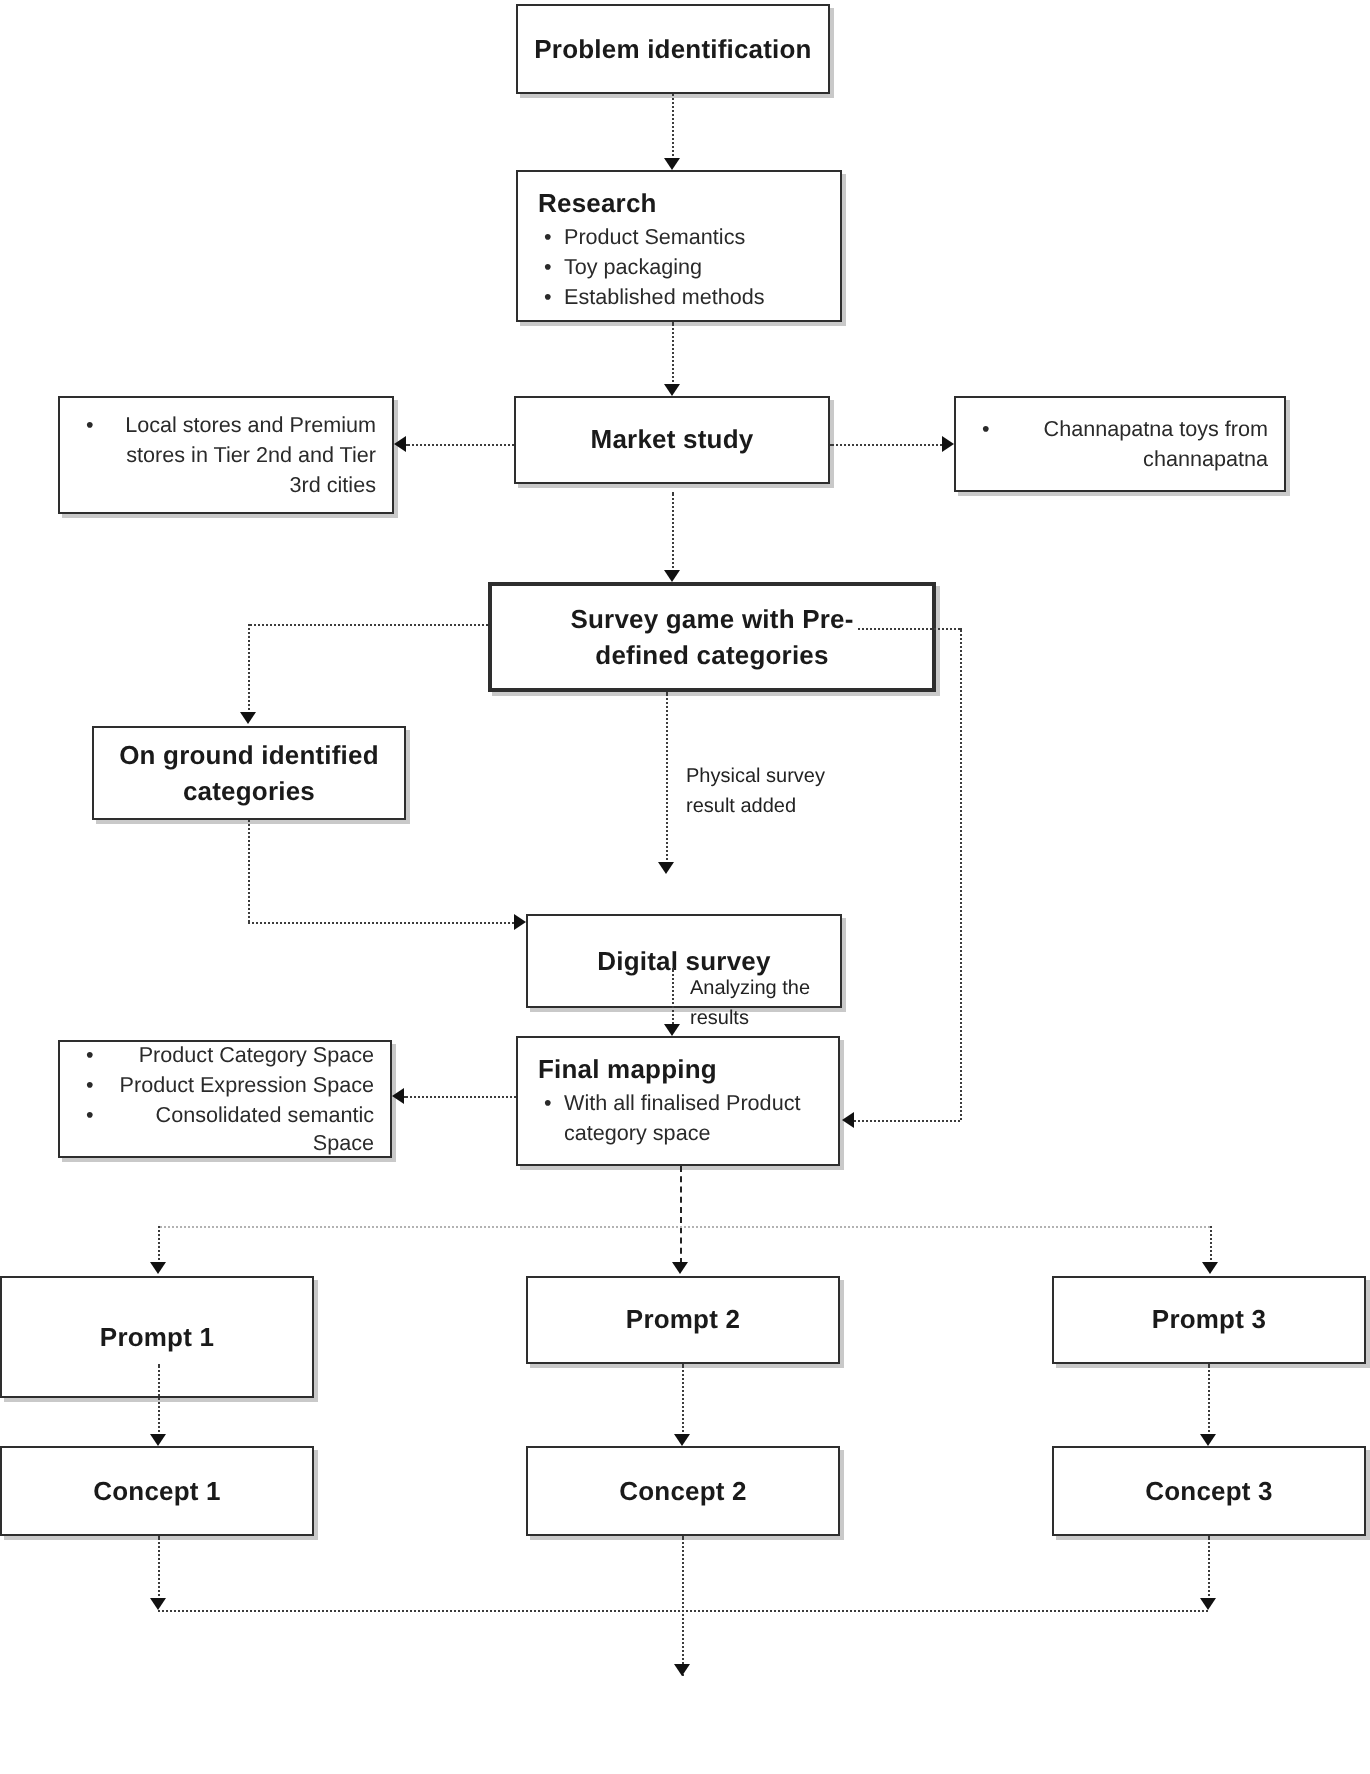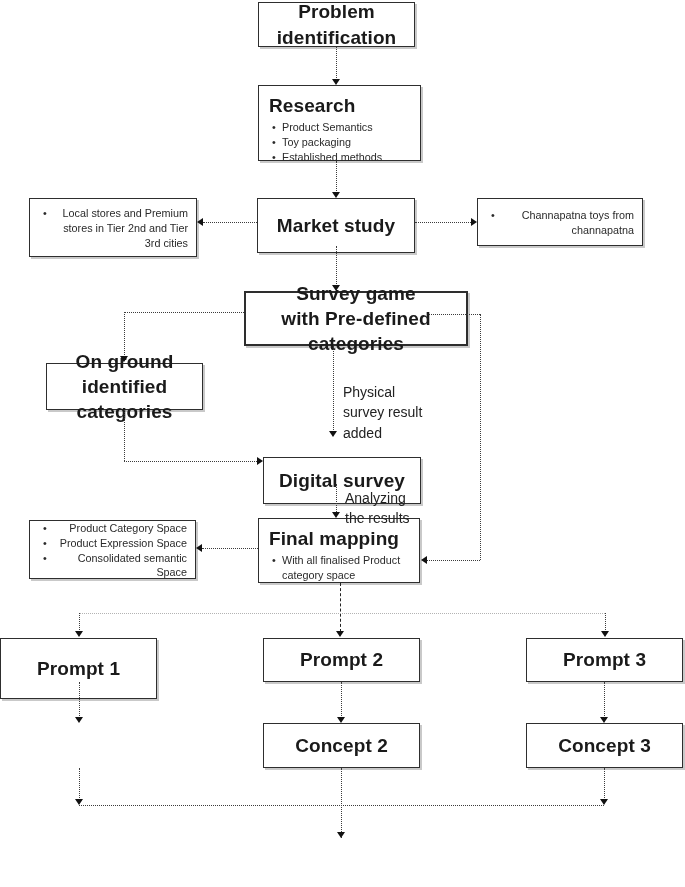--- a/index.html
+++ b/index.html
@@ -8,36 +8,36 @@
     font-family:"Liberation Sans","DejaVu Sans",sans-serif;color:#1a1a1a;overflow:hidden;
   }
   .box{
     position:absolute;background:#ffffff;border:1px solid #2e2e2e;
     box-shadow:2px 2px 0 #c9c9c9;box-sizing:border-box;
   }
   .box.thick{border-width:2px;}
   .center{display:flex;align-items:center;justify-content:center;text-align:center;}
   .pad{padding:7px 10px 6px 10px;}
   .vcenter{display:flex;flex-direction:column;justify-content:center;padding:4px 8px 4px 10px;text-align:right;}
-  .title{font-weight:700;font-size:19px;line-height:1.32;letter-spacing:.1px;}
+  .title{font-weight:700;font-size:13px;line-height:1.32;letter-spacing:.1px;}
   ul.bullets{margin:2px 0 0 0;padding:0;list-style:none;}
   ul.bullets li{
     position:relative;padding-left:13px;font-size:10.8px;line-height:1.38;color:#2a2a2a;
   }
   ul.bullets li::before{content:"\2022";position:absolute;left:3px;top:0;color:#2a2a2a;}
   .small-bullets li{font-size:10.4px;}
   .vdot{position:absolute;width:0;border-left:1px dotted #3c3c3c;}
   .hdot{position:absolute;height:0;border-top:1px dotted #3c3c3c;}
   .vdash{border-left-style:dashed;border-left-color:#222;}
   .light{border-top-color:#b3b3b3;}
   .arr{position:absolute;width:0;height:0;}
   .arr.down{border-left:4px solid transparent;border-right:4px solid transparent;border-top:6px solid #111;}
   .arr.left{border-top:4px solid transparent;border-bottom:4px solid transparent;border-right:6px solid #111;}
   .arr.right{border-top:4px solid transparent;border-bottom:4px solid transparent;border-left:6px solid #111;}
-  .edge-label{position:absolute;font-size:14px;line-height:1.45;color:#222;}
+  .edge-label{position:absolute;font-size:10px;line-height:1.45;color:#222;}
 </style>
 </head>
 <body>
 
 <div id="canvas">
 
   <div class="box center" style="left:258px;top:2px;width:157px;height:45px">
     <div class="title">Problem identification</div>
   </div>
 
@@ -49,21 +49,21 @@
       <li>Established methods</li>
     </ul>
   </div>
 
   <div class="box vcenter" style="left:29px;top:198px;width:168px;height:59px">
     <ul class="bullets small-bullets">
       <li>Local stores and Premium stores in Tier 2nd and Tier 3rd cities</li>
     </ul>
   </div>
 
-  <div class="box center" style="left:257px;top:198px;width:158px;height:55px">
+  <div class="box center" style="left:257px;top:198px;width:158px;height:44px">
     <div class="title">Market study</div>
   </div>
 
   <div class="box vcenter" style="left:477px;top:198px;width:166px;height:48px">
     <ul class="bullets small-bullets">
       <li>Channapatna toys from channapatna</li>
     </ul>
   </div>
 
   <div class="box thick center" style="left:244px;top:291px;width:224px;height:55px">
@@ -96,20 +96,23 @@
   <div class="box center" style="left:0px;top:638px;width:157px;height:61px">
     <div class="title">Prompt 1</div>
   </div>
   <div class="box center" style="left:263px;top:638px;width:157px;height:44px">
     <div class="title">Prompt 2</div>
   </div>
   <div class="box center" style="left:526px;top:638px;width:157px;height:44px">
     <div class="title">Prompt 3</div>
   </div>
 
+  <div class="box center" style="left:0px;top:723px;width:157px;height:45px">
+    <div class="title">Concept 1</div>
+  </div>
   <div class="box center" style="left:263px;top:723px;width:157px;height:45px">
     <div class="title">Concept 2</div>
   </div>
   <div class="box center" style="left:526px;top:723px;width:157px;height:45px">
     <div class="title">Concept 3</div>
   </div>
 
 
   <div class="vdot" style="left:336px;top:47px;height:33px"></div>
   <div class="arr down" style="left:332px;top:79px"></div>

